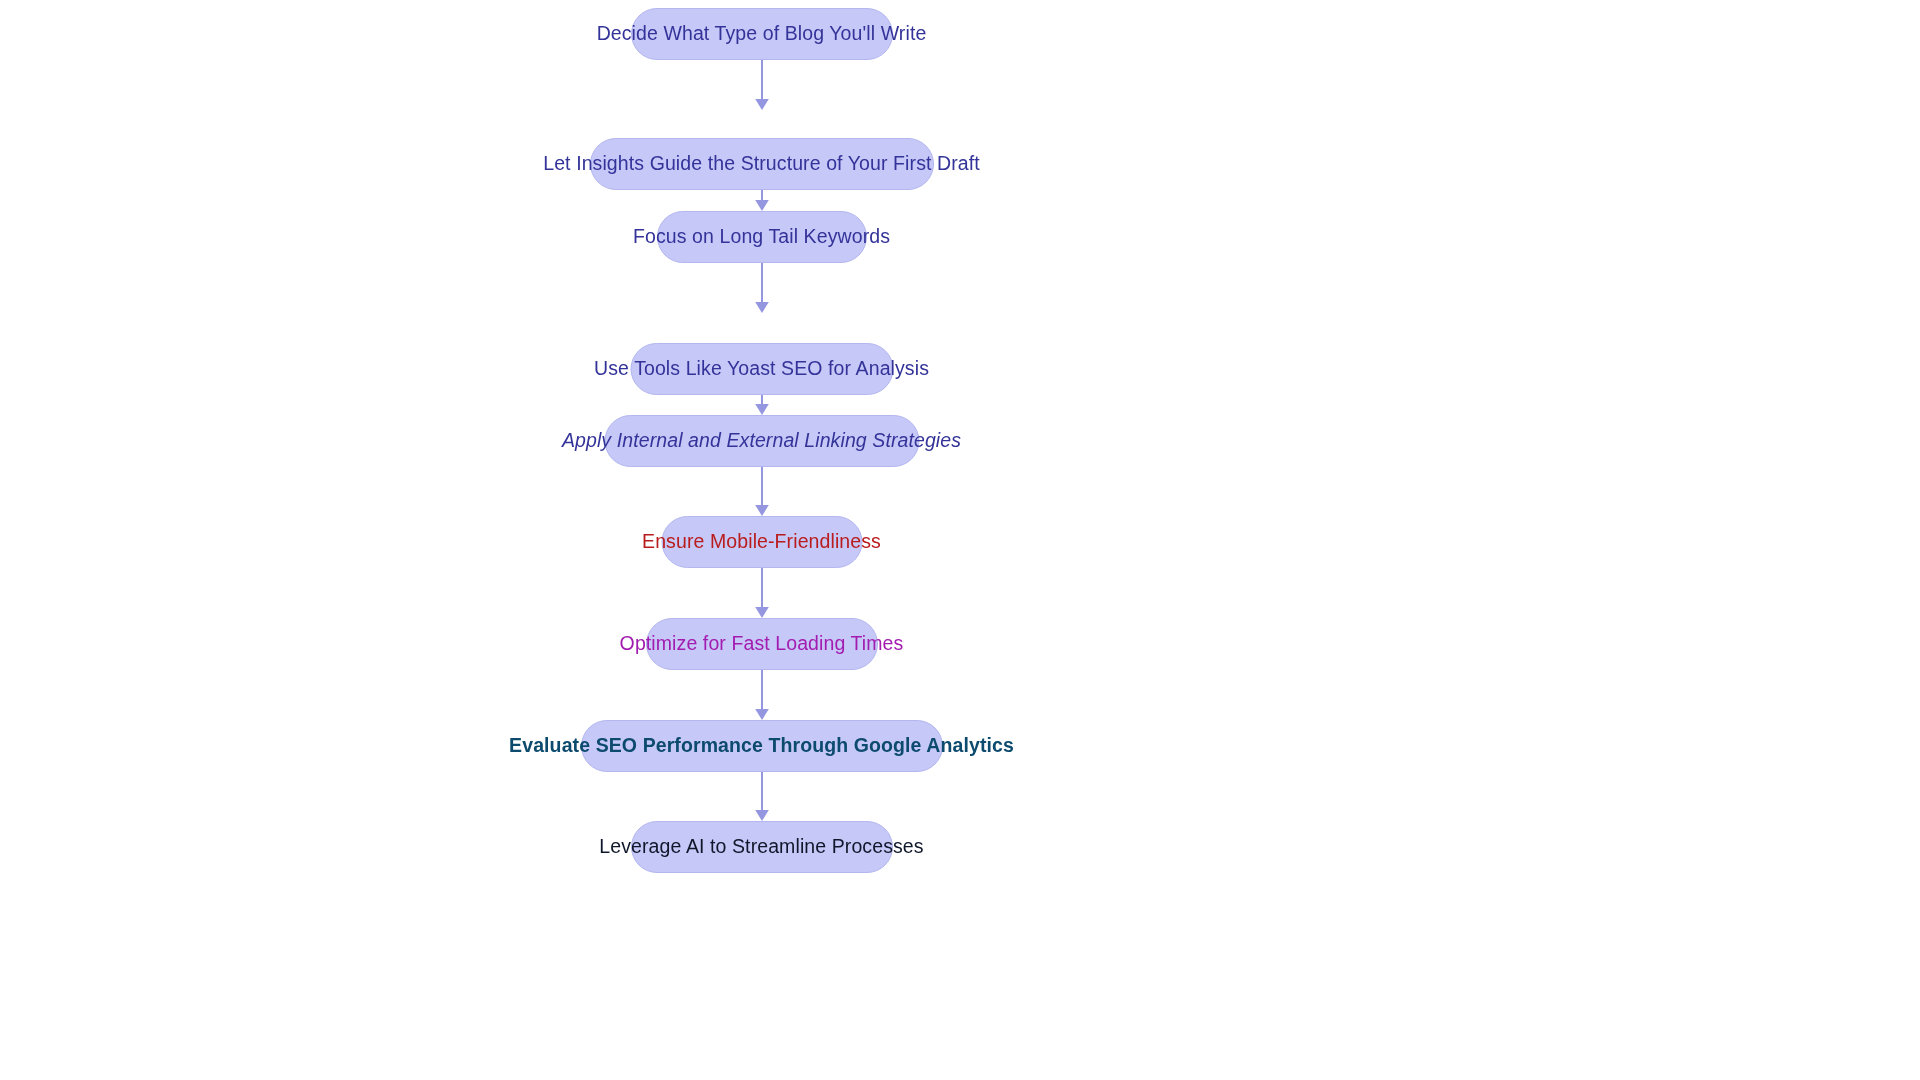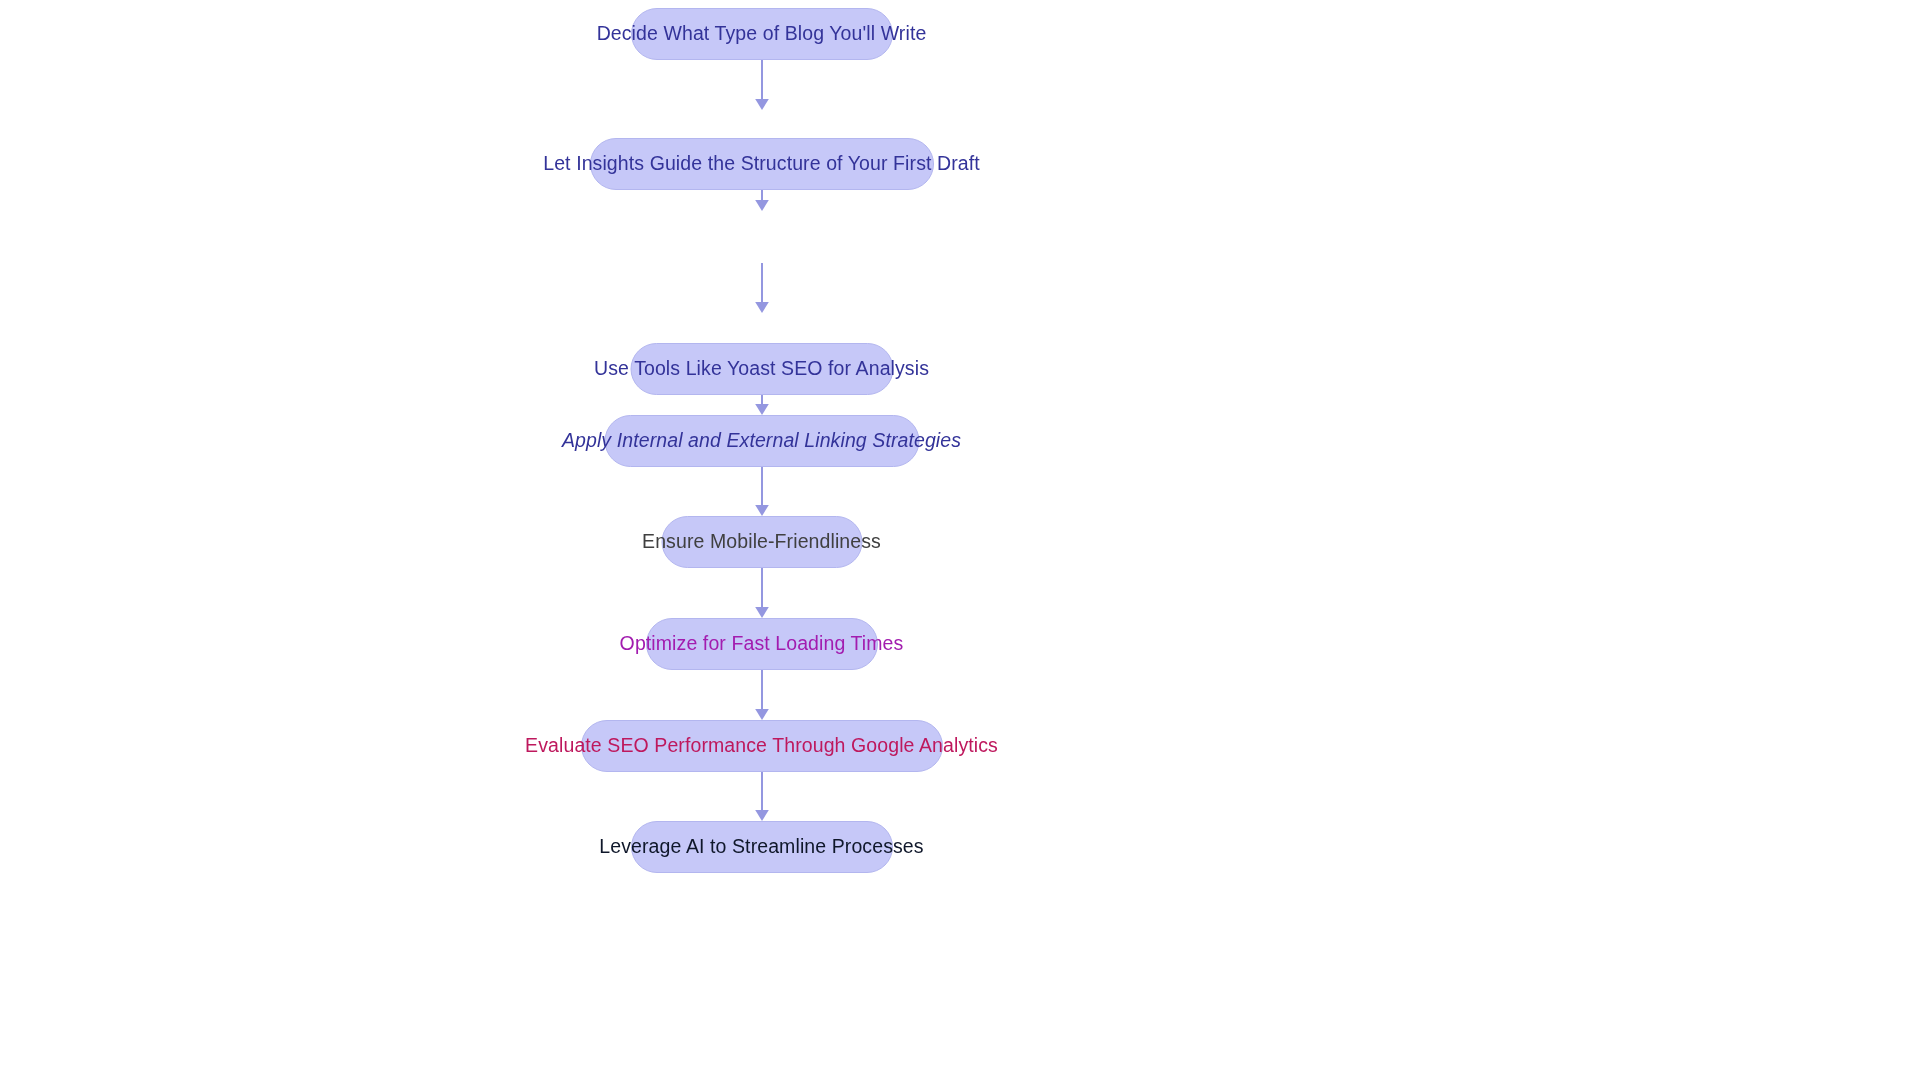--- a/index.html
+++ b/index.html
@@ -107,31 +107,34 @@
         <line x1="13" y1="0" x2="13" y2="38" stroke="#9497e0" stroke-width="2"></line>
         <polygon points="13,49 6.2,38 19.8,38" fill="#9497e0"></polygon>
       </svg>
     </div>
     <div class="node" style="top: 8px; width: 262px; background: rgb(198, 200, 248); border-color: rgb(179, 182, 239);">
       <span class="node-label" style="color: rgb(51, 51, 153);">Decide What Type of Blog You'll Write</span>
     </div>
     <div class="node" style="top: 110px; width: 344px; background: rgb(198, 200, 248); border-color: rgb(179, 182, 239); margin-top: 28px;">
       <span class="node-label" style="color: rgb(51, 51, 153);">Let Insights Guide the Structure of Your First Draft</span>
     </div>
+    <div class="node" style="top: 211px; width: 210px; background: rgb(198, 200, 248); border-color: rgb(179, 182, 239);">
+      <span class="node-label" style="color: rgb(51, 51, 153);">Focus on Long Tail Keywords</span>
+    </div>
     <div class="node" style="top: 313px; width: 263px; background: rgb(198, 200, 248); border-color: rgb(179, 182, 239); margin-top: 30px;">
       <span class="node-label" style="color: rgb(51, 51, 153);">Use Tools Like Yoast SEO for Analysis</span>
     </div>
     <div class="node" style="top: 415px; width: 315px; background: rgb(198, 200, 248); border-color: rgb(179, 182, 239); font-style: italic;">
       <span class="node-label" style="color: rgb(51, 51, 153);">Apply Internal and External Linking Strategies</span>
     </div>
     <div class="node" style="top: 516px; width: 201px; background: rgb(198, 200, 248); border-color: rgb(179, 182, 239);">
-      <span class="node-label" style="color: #404040;">Ensure Mobile-Friendliness</span>
+      <span class="node-label" style="color: #b91c1c;">Ensure Mobile-Friendliness</span>
     </div>
     <div class="node" style="top: 618px; width: 232px; background: rgb(198, 200, 248); border-color: rgb(179, 182, 239);">
       <span class="node-label" style="color: #a21caf;">Optimize for Fast Loading Times</span>
     </div>
     <div class="node" style="top: 720px; width: 362px; background: rgb(198, 200, 248); border-color: rgb(179, 182, 239);">
-      <span class="node-label" style="color: #be185d;">Evaluate SEO Performance Through Google Analytics</span>
+      <span class="node-label" style="color: #0c4a6e; font-weight: bold;">Evaluate SEO Performance Through Google Analytics</span>
     </div>
     <div class="node" style="top: 821px; width: 262px; background: rgb(198, 200, 248); border-color: rgb(179, 182, 239);">
       <span class="node-label" style="color: #0f172a;">Leverage AI to Streamline Processes</span>
     </div>
   </div>
 
 </body></html>

